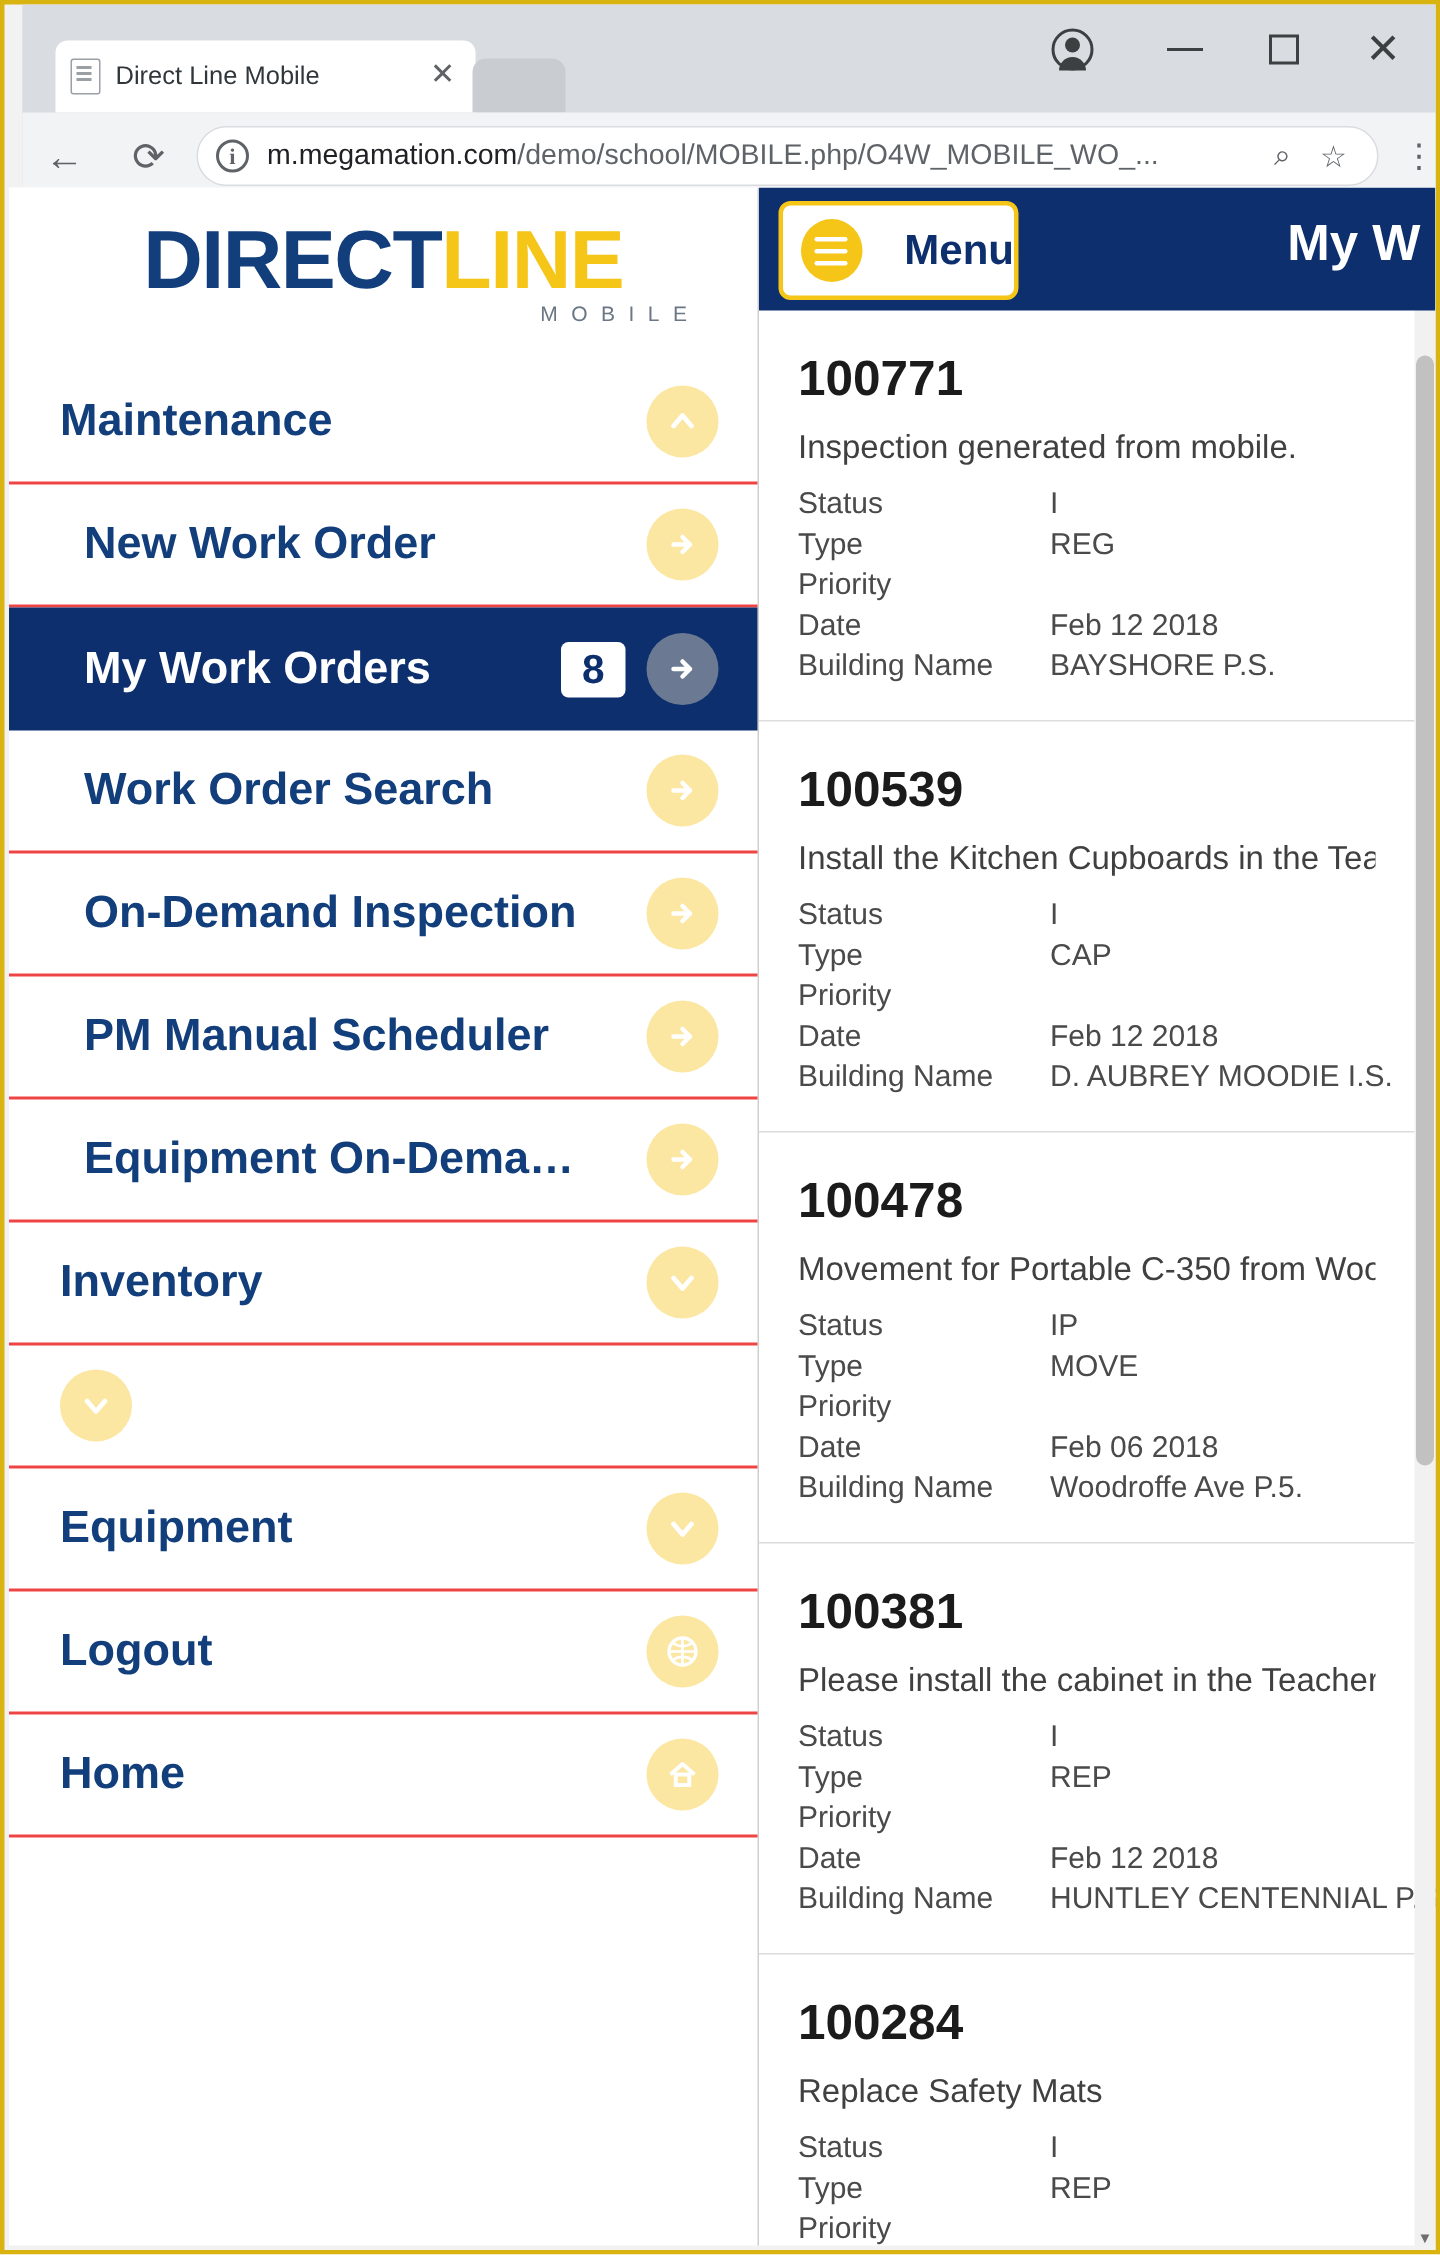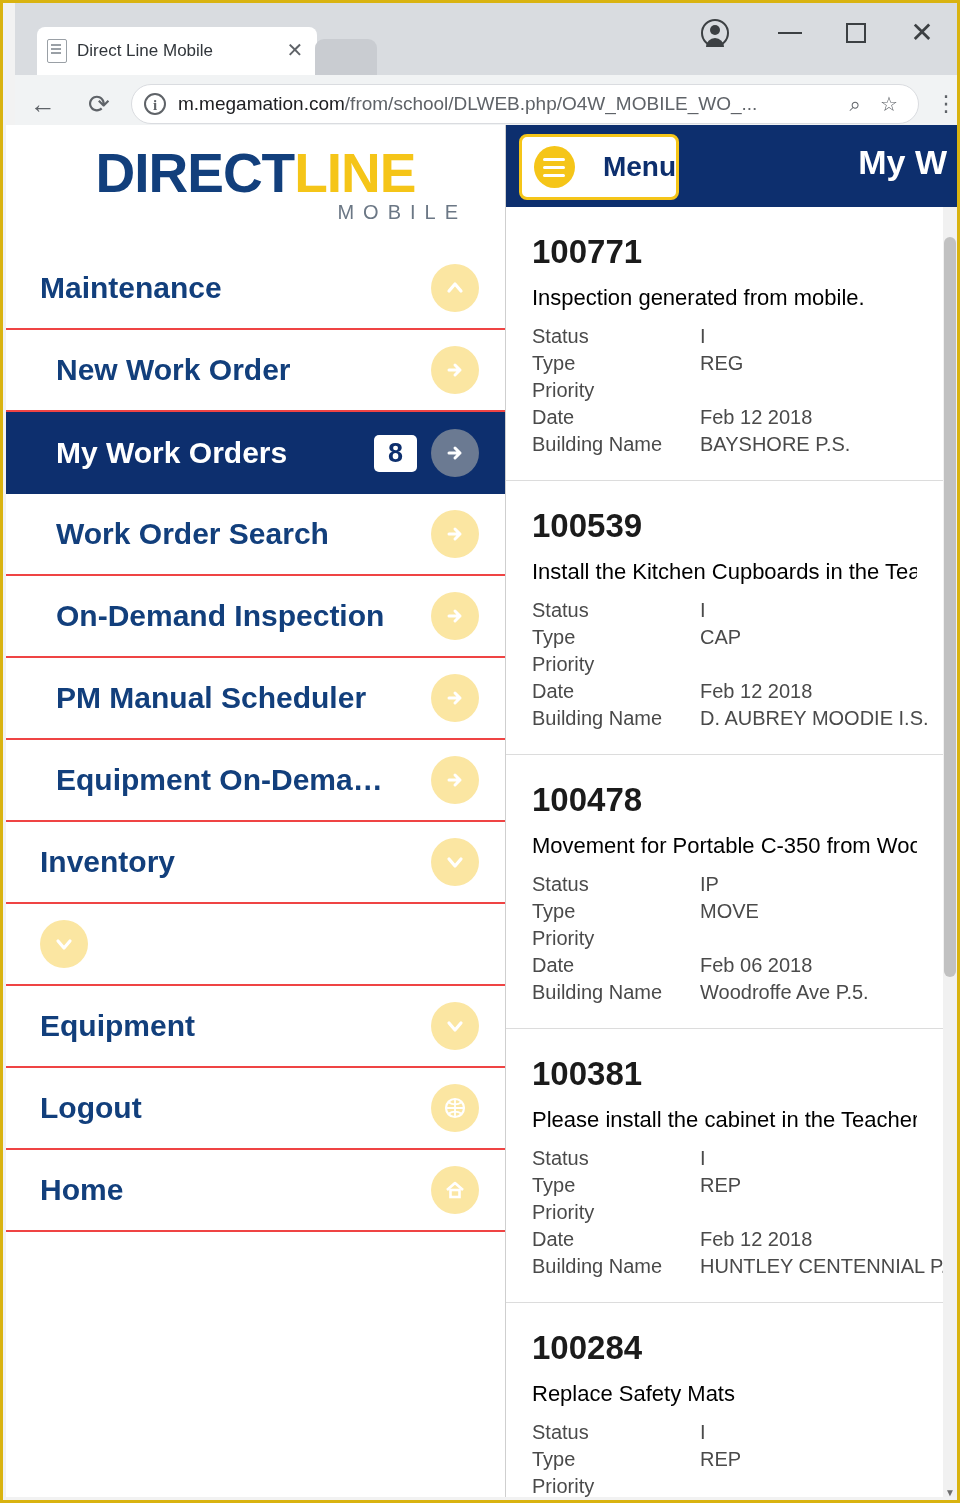--- a/index.html
+++ b/index.html
@@ -109,21 +109,21 @@
     margin-bottom: 2px;
   }
   .logo-rule { flex: 1; height: 4px; background: #f5c518; max-width: 60px;}
   .logo-mega {
     font-size: 23px; letter-spacing: 3px; font-weight: bold; color: #123f7c;
   }
   .logo-main { font-size: 55px; font-weight: bold; letter-spacing: -1px; line-height: 0.95;}
   .logo-direct { color: #123f7c; }
   .logo-line { color: #f5c518; }
   .logo-sub {
-    font-size: 20px; letter-spacing: 9px; color: #6b7785; text-align: right;
+    font-size: 14px; letter-spacing: 9px; color: #6b7785; text-align: right;
     padding-right: 8px; margin-top: 2px;
   }
   .menu-list { margin-top: 14px; }
   .mi {
     position: relative; height: 82px; display: flex; align-items: center;
     border-bottom: 2px solid #ef4444; padding: 0 26px 0 34px;
   }
   .mi.sub { padding-left: 50px; }
   .mi-label {
     font-size: 30px; font-weight: bold; color: #123f7c; white-space: nowrap;
@@ -167,21 +167,21 @@
     color: #ffffff; white-space: nowrap;
   }
   .list { position: absolute; left: 0; top: 82px; width: 437px; }
   .card {
     padding: 8px 26px 22px 26px; border-bottom: 1px solid #dcdcdc;
   }
   .wo-id {
     font-size: 33px; font-weight: bold; color: #1b1b1b; margin: 18px 0 14px 0;
   }
   .wo-desc {
-    font-size: 22px; color: #000000; white-space: nowrap; overflow: hidden;
+    font-size: 22px; color: #404040; white-space: nowrap; overflow: hidden;
     margin-bottom: 12px;
   }
   .wo-fields { font-size: 20px; color: #4a4a4a; line-height: 1.35; }
   .wo-row { display: flex; }
   .wo-key { width: 168px; flex: none; }
   .wo-val { white-space: nowrap; }
   
   .vscroll {
     position: absolute; right: 0; top: 0; width: 14px; height: 1375px; background: #f1f1f1;
   }
@@ -221,21 +221,21 @@
         <span class="win-btn">
             <span class="close-glyph">✕</span>
           </span>
       </div>
     </div>
     <div class="toolbar">
       <span class="nav-ico">←</span>
       <span class="nav-ico">⟳</span>
       <div class="omnibox">
         <span class="info-circle">i</span>
-        <span class="url"><span class="host">m.megamation.com</span><span>/from/school/DLWEB.php/O4W_MOBILE_WO_...</span></span>
+        <span class="url"><span class="host">m.megamation.com</span><span>/demo/school/MOBILE.php/O4W_MOBILE_WO_...</span></span>
         <span class="omni-ico">⌕</span>
         <span class="omni-ico">☆</span>
       </div>
       <span class="menu-dots">⋮</span>
     </div>
   </div>
 
   <div class="viewport">
 
     <div class="sidebar">

